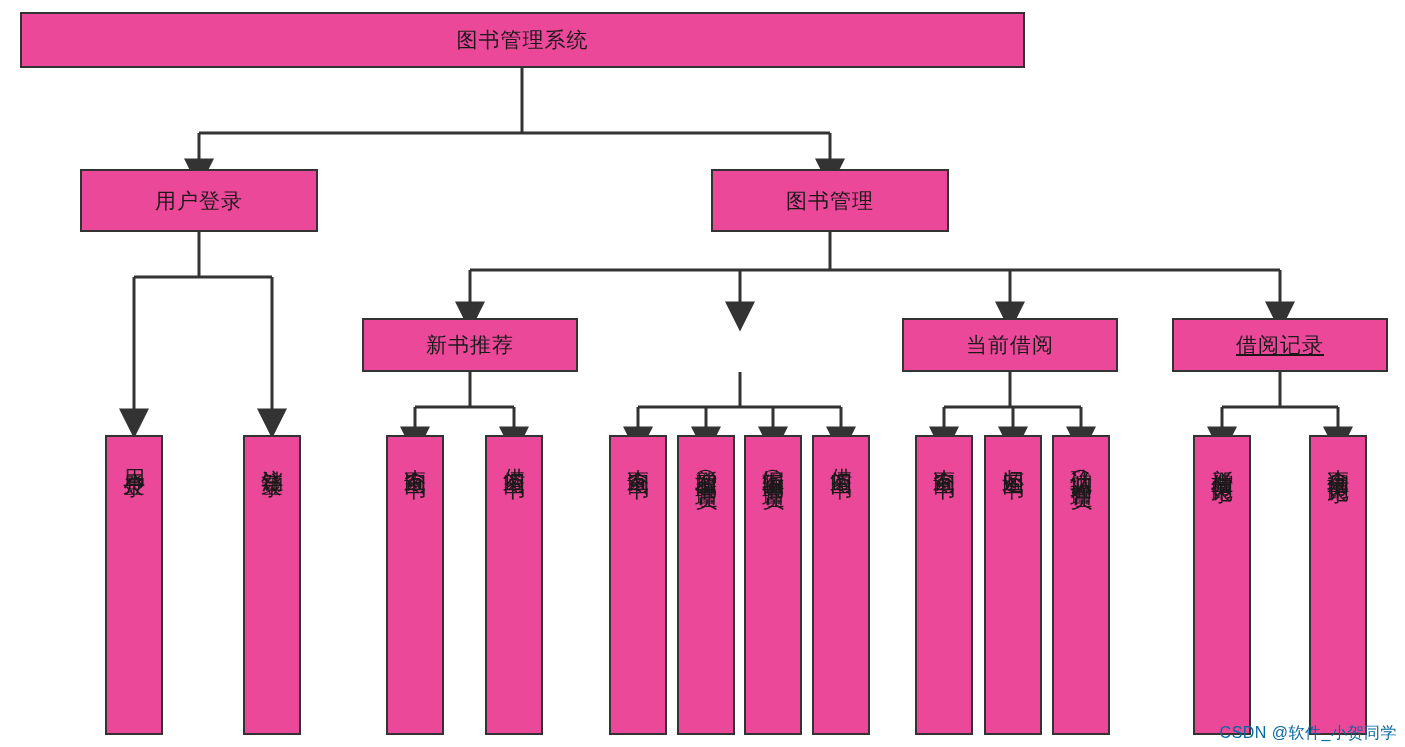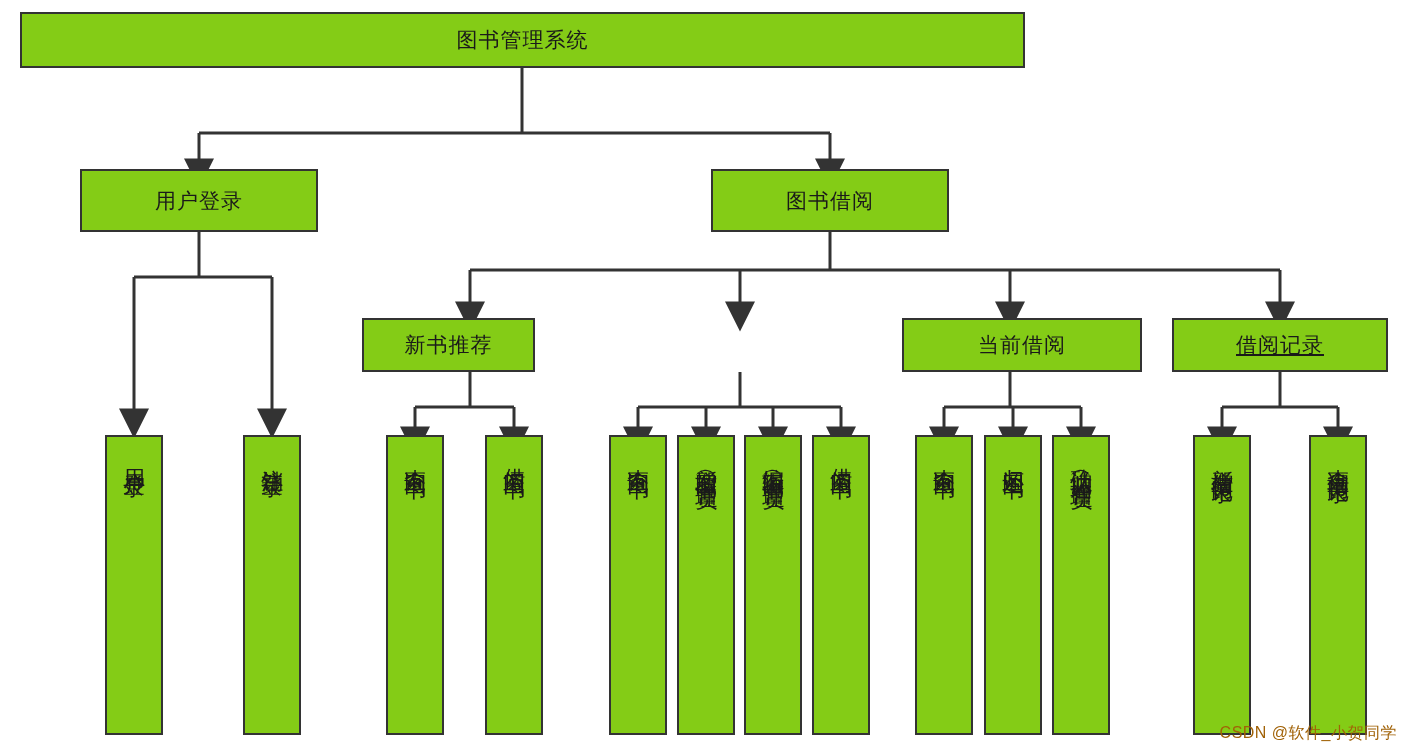--- a/index.html
+++ b/index.html
@@ -21,21 +21,21 @@
     position: absolute;
     left: 0;
     top: 0;
     width: 1405px;
     height: 747px;
     pointer-events: none;
   }
   .node {
     position: absolute;
     box-sizing: border-box;
-    background: #84cc16;
+    background: #ec4899;
     border: 2.5px solid #333333;
     display: flex;
     align-items: center;
     justify-content: center;
     color: #1a1a1a;
   }
   .node.h {
     font-size: 21px;
     letter-spacing: 1px;
     white-space: nowrap;
@@ -54,21 +54,21 @@
     font-size: 22px;
     line-height: 1.02;
     letter-spacing: 3px;
     white-space: nowrap;
   }
   .watermark {
     position: absolute;
     right: 8px;
     bottom: 3px;
     font-size: 16px;
-    color: #a16207;
+    color: #0369a1;
     white-space: nowrap;
     letter-spacing: 0.5px;
   }
 </style>
 </head>
 <body>
 
 <div id="canvas">
 
   <svg class="edges" viewBox="0 0 1405 747" xmlns="http://www.w3.org/2000/svg">
@@ -117,24 +117,24 @@
       <path d="M1280,372 L1280,407"></path>
       <path d="M1222,407 L1338,407"></path>
       <path d="M1222,407 L1222,430" marker-end="url(#arrow)"></path>
       <path d="M1338,407 L1338,430" marker-end="url(#arrow)"></path>
     </g>
   </svg>
 
   <div class="node h root" style="left:20px; top:12px; width:1005px; height:56px;">图书管理系统</div>
 
   <div class="node h" style="left:80px; top:169px; width:238px; height:63px;">用户登录</div>
-  <div class="node h" style="left:711px; top:169px; width:238px; height:63px;">图书借阅</div>
+  <div class="node h" style="left:711px; top:169px; width:238px; height:63px;">图书管理</div>
 
-  <div class="node h" style="left:362px; top:318px; width:173px; height:54px;">新书推荐</div>
-  <div class="node h" style="left:902px; top:318px; width:240px; height:54px;">当前借阅</div>
+  <div class="node h" style="left:362px; top:318px; width:216px; height:54px;">新书推荐</div>
+  <div class="node h" style="left:902px; top:318px; width:216px; height:54px;">当前借阅</div>
   <div class="node h" style="left:1172px; top:318px; width:216px; height:54px;text-decoration:underline;">借阅记录</div>
 
   <div class="node v" style="left:105px; top:435px; width:58px; height:300px;">
     <span class="vtext">用户登录</span>
   </div>
   <div class="node v" style="left:243px; top:435px; width:58px; height:300px;">
     <span class="vtext">注销登录</span>
   </div>
 
   <div class="node v" style="left:386px; top:435px; width:58px; height:300px;">

